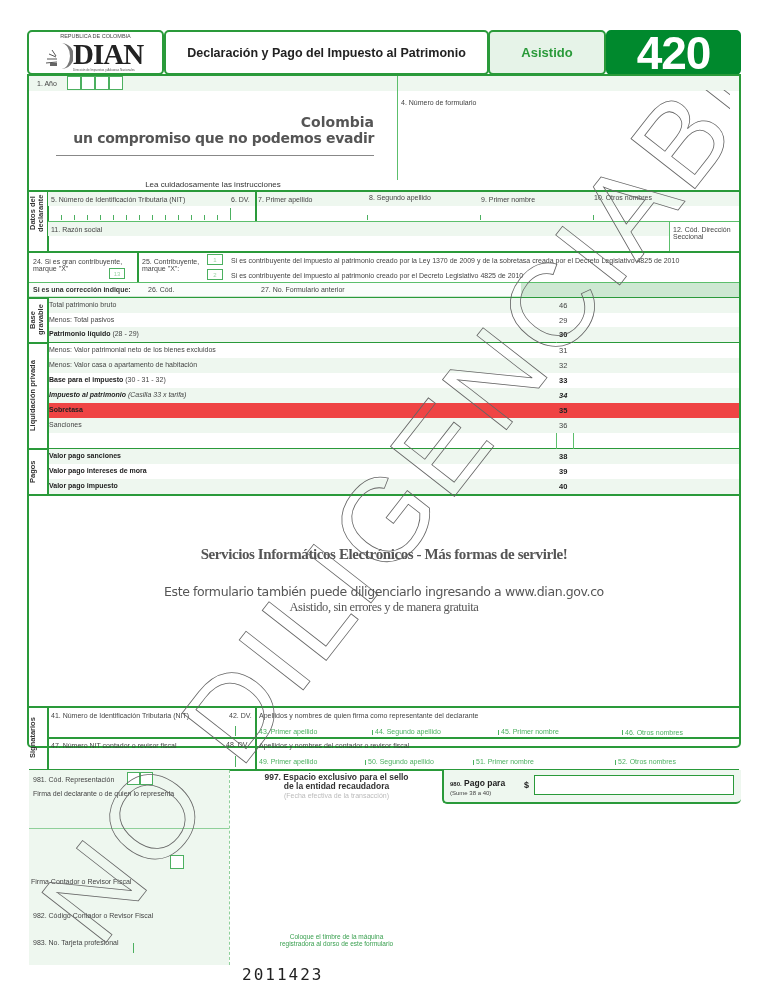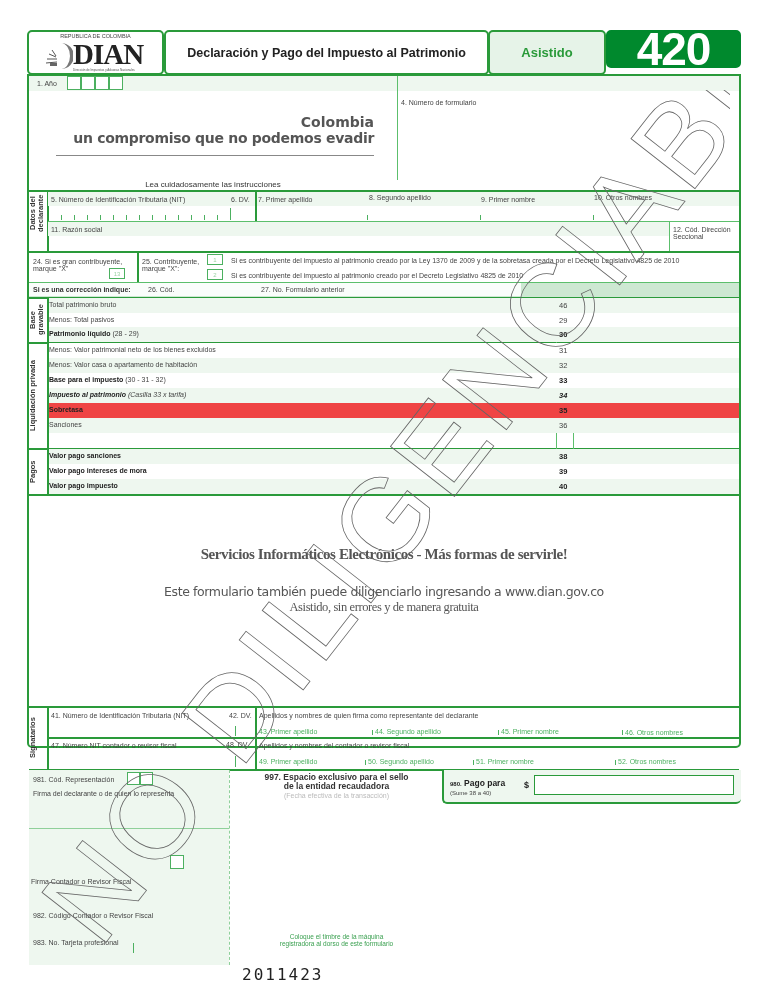--- a/index.html
+++ b/index.html
@@ -2,21 +2,21 @@
 <html><head>
 <meta charset="utf-8">
 <style>
   * { box-sizing: border-box; margin: 0; padding: 0; }
   body { width: 768px; height: 994px; background: #fff; font-family: "Liberation Sans", sans-serif; position: relative; overflow: hidden; color: #333; }
   .abs { position: absolute; }
   .box { position: absolute; border: 2px solid #2a9a3a; border-radius: 5px; }
   .hdr-logo { left: 27px; top: 30px; width: 137px; height: 45px; padding-left: 24px; }
   .hdr-title { left: 164px; top: 30px; width: 325px; height: 45px; display: flex; align-items: center; justify-content: center; font-size: 12.5px; font-weight: bold; color: #222; }
   .hdr-privada { left: 488px; top: 30px; width: 118px; height: 45px; background: #e6f3e8; display: flex; align-items: center; justify-content: center; font-size: 13px; font-weight: bold; color: #2a9a3a; }
-  .hdr-420 { left: 606px; top: 30px; width: 135px; height: 38px; background: #00892d; color: #fff; font-size: 46px; font-weight: bold; display: flex; align-items: center; justify-content: center; letter-spacing: -1px; border-color: #00892d; }
+  .hdr-420 { left: 606px; top: 30px; width: 135px; height: 45px; background: #00892d; color: #fff; font-size: 46px; font-weight: bold; display: flex; align-items: center; justify-content: center; letter-spacing: -1px; border-color: #00892d; }
   .main { left: 27px; top: 74px; width: 714px; height: 674px; border-top-left-radius: 0; border-top-right-radius: 0; }
   .hline { position: absolute; left: 0; right: 0; height: 0; border-top: 2px solid #2a9a3a; }
   .thin { position: absolute; left: 0; right: 0; height: 0; border-top: 1px solid #5cbf6c; }
   .vline { position: absolute; width: 0; border-left: 1px solid #5cbf6c; }
   .vthick { position: absolute; width: 0; border-left: 2px solid #2a9a3a; }
   .lbl { position: absolute; font-size: 7px; color: #444; white-space: nowrap; }
   .glbl { position: absolute; font-size: 7px; color: #4cb060; white-space: nowrap; }
   .shade { position: absolute; background: #eef7ef; }
   .sidelbl { position: absolute; writing-mode: vertical-rl; transform: rotate(180deg); font-size: 7.5px; font-weight: bold; color: #333; text-align: center; line-height: 8px; }
   .row { position: absolute; left: 20px; width: 690px; height: 15px; font-size: 7px; color: #444; }

